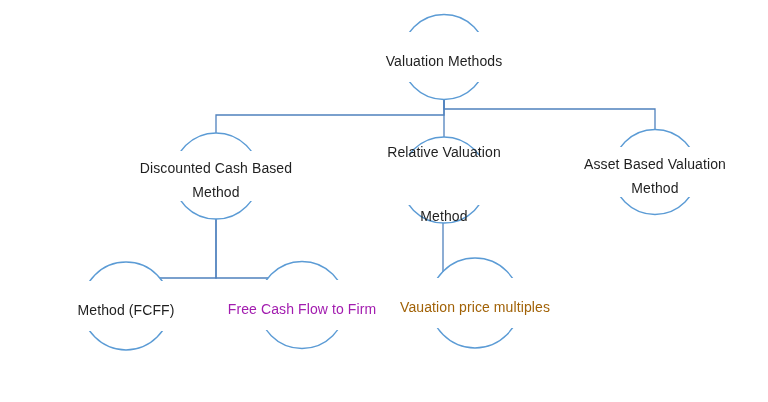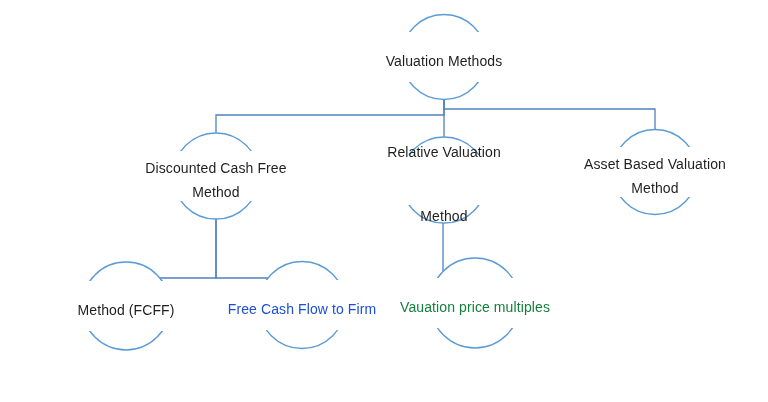--- a/index.html
+++ b/index.html
@@ -65,34 +65,34 @@
       <circle cx="655" cy="172" r="42.5" fill="none" stroke="#5b9bd5" stroke-width="1.4"></circle>
       <circle cx="126" cy="306" r="44" fill="none" stroke="#5b9bd5" stroke-width="1.4"></circle>
       <circle cx="302" cy="305" r="43.5" fill="none" stroke="#5b9bd5" stroke-width="1.4"></circle>
       <circle cx="475" cy="303" r="45" fill="none" stroke="#5b9bd5" stroke-width="1.4"></circle>
     </svg>
   <div id="nodes-layer">
       <div class="node-label" style="left: 354px; top: 32px; width: 180px; height: 50px; color: rgb(31, 31, 31);">
         <div class="node-line">Valuation Methods</div>
       </div>
       <div class="node-label" style="left: 131px; top: 151px; width: 170px; height: 50px; color: rgb(31, 31, 31);">
-        <div class="node-line">Discounted Cash Free</div>
+        <div class="node-line">Discounted Cash Based</div>
         <div class="node-line">Method</div>
       </div>
       <div class="node-label" style="left: 359px; top: 155px; width: 170px; height: 50px; color: rgb(31, 31, 31); gap: 40px;">
         <div class="node-line">Relative Valuation</div>
         <div class="node-line">Method</div>
       </div>
       <div class="node-label" style="left: 567px; top: 147px; width: 176px; height: 50px; color: rgb(31, 31, 31);">
         <div class="node-line">Asset Based Valuation</div>
         <div class="node-line">Method</div>
       </div>
       <div class="node-label" style="left: 40px; top: 281px; width: 172px; height: 50px; color: rgb(31, 31, 31);">
         <div class="node-line">Method (FCFF)</div>
       </div>
-      <div class="node-label" style="left: 217px; top: 280px; width: 170px; height: 50px; color: #1d4ed8;">
+      <div class="node-label" style="left: 217px; top: 280px; width: 170px; height: 50px; color: #a21caf;">
         <div class="node-line">Free Cash Flow to Firm</div>
       </div>
-      <div class="node-label" style="left: 389px; top: 278px; width: 172px; height: 50px; color: #15803d;">
+      <div class="node-label" style="left: 389px; top: 278px; width: 172px; height: 50px; color: #a16207;">
         <div class="node-line">Vauation price multiples</div>
       </div>
     </div>
 </div>
 
 </body></html>

